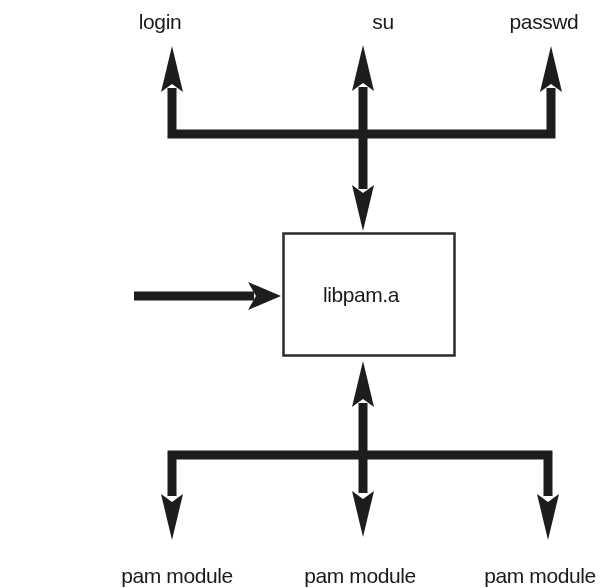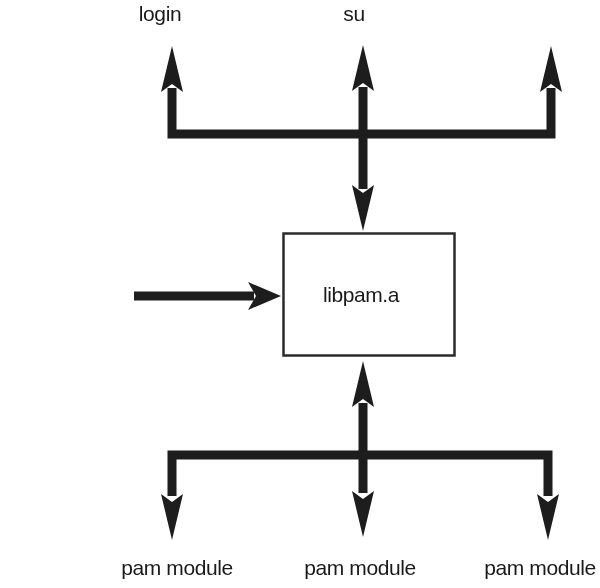--- a/index.html
+++ b/index.html
@@ -42,23 +42,24 @@
   .lbl {
     position: absolute;
     font-size: 21px;
     letter-spacing: -0.4px;
     white-space: nowrap;
     line-height: 1;
     color: #1a1a1a;
   }
   .lbl.centered {
     transform: translateX(-50%);
+    margin-top: 8px;
   }
   .lbl-login   { left: 160px; top: 3px; }
-  .lbl-su      { left: 354px; top: 3px; }
+  .lbl-su      { left: 383px; top: 3px; }
   .lbl-passwd  { left: 544px; top: 3px; }
   .lbl-conf    { left: 0px;   top: 285px; }
   .lbl-libpam  {
     left: 283px; top: 233px;
     width: 156px; height: 123px;
     display: flex;
     align-items: center;
     justify-content: center;
     transform: none;
   }
@@ -94,20 +95,21 @@
 
     <polyline class="wire" points="172,496 172,455 548,455 548,496"></polyline>
 
     <polygon class="head" points="172,540 183,494 172,502 161,494"></polygon>
     <polygon class="head" points="363,537 374,491 363,499 352,491"></polygon>
     <polygon class="head" points="548,540 559,494 548,502 537,494"></polygon>
   </svg>
 
   <div class="lbl centered lbl-login">login</div>
   <div class="lbl centered lbl-su">su</div>
+  <div class="lbl centered lbl-passwd">passwd</div>
 
 
   <div class="lbl lbl-libpam">libpam.a</div>
 
   <div class="lbl centered lbl-mod1">pam module</div>
   <div class="lbl centered lbl-mod2">pam module</div>
   <div class="lbl centered lbl-mod3">pam module</div>
 
 </div>
 

